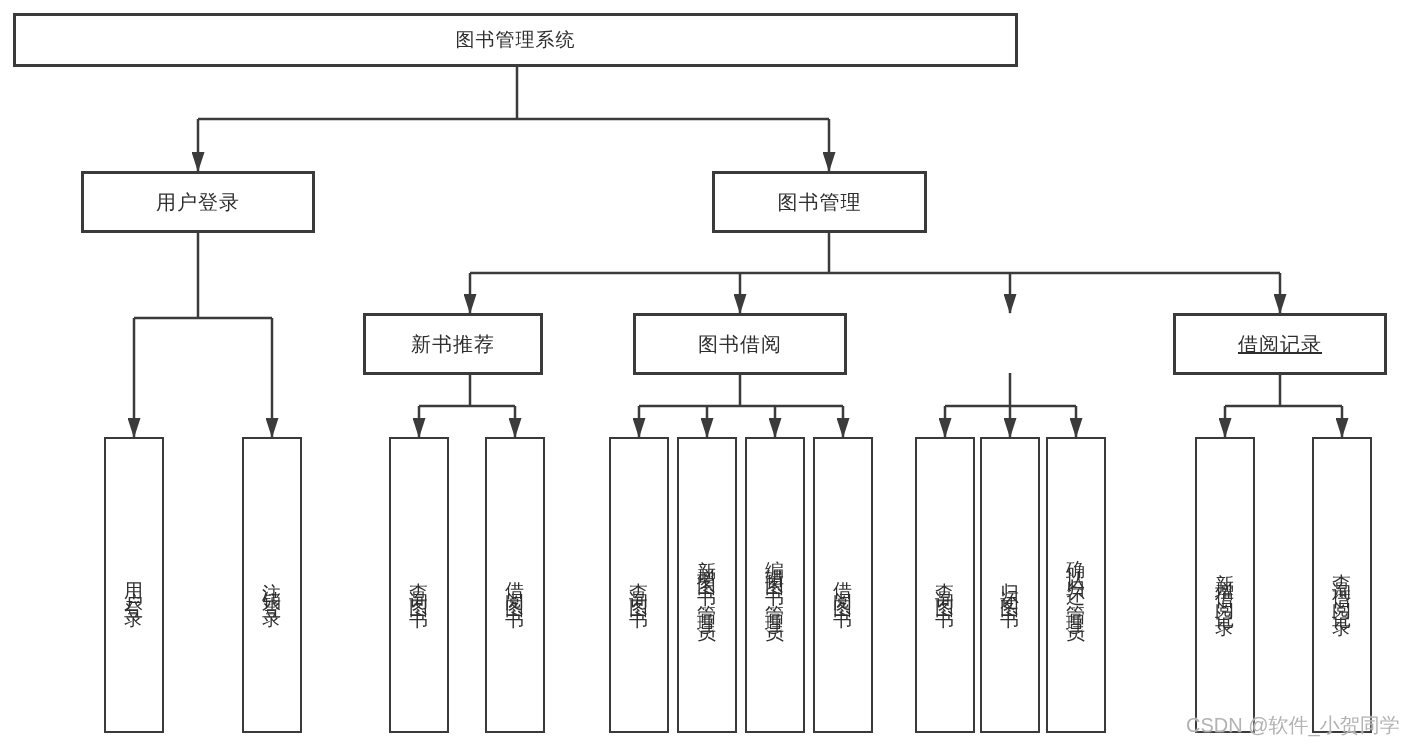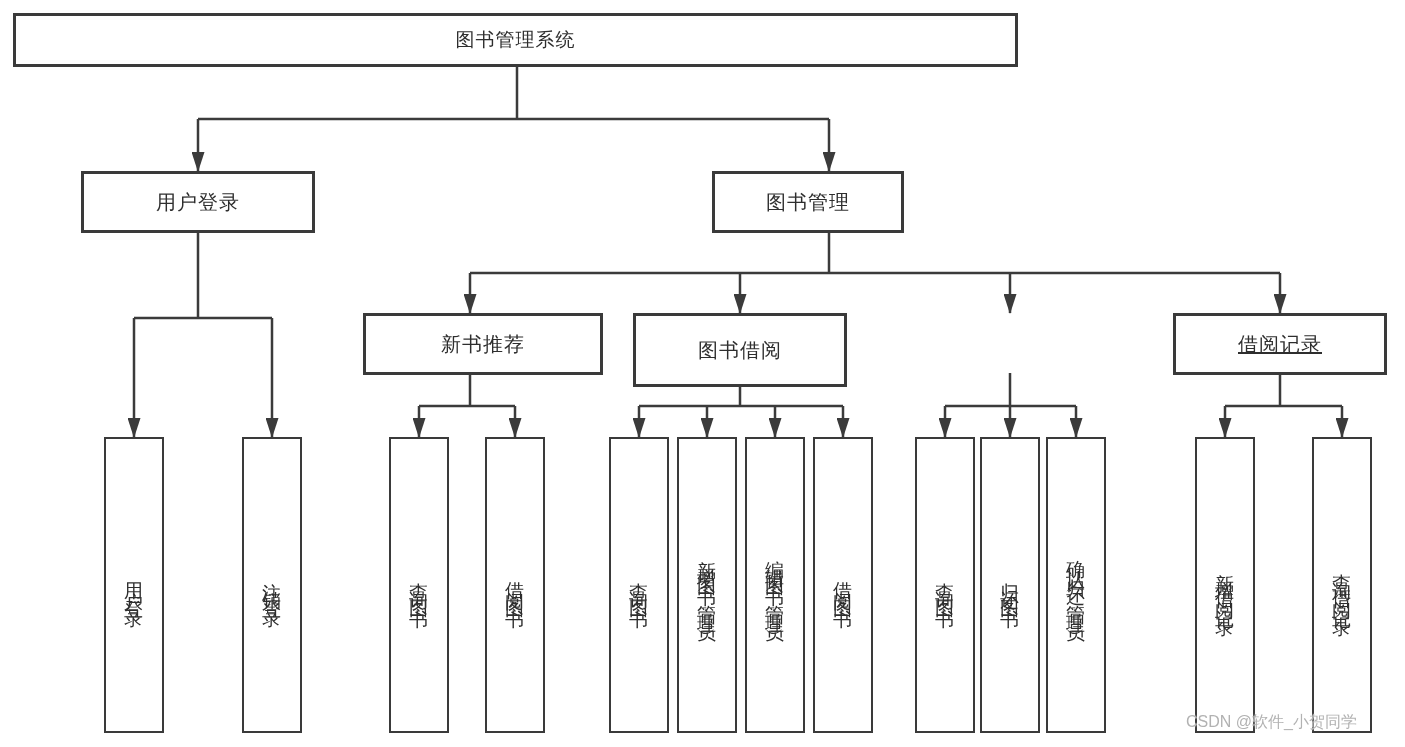--- a/index.html
+++ b/index.html
@@ -47,21 +47,21 @@
     text-orientation: mixed;
     font-size: 19px;
     letter-spacing: 9px;
     line-height: 1;
   }
   .watermark {
     position: absolute;
     left: 1186px;
     top: 712px;
     z-index: 5;
-    font-size: 16px;
+    font-size: 20px;
     color: #b2b2b2;
     white-space: nowrap;
     text-shadow: 0 0 2px #ffffff;
   }
 </style>
 </head>
 <body>
 
 <div class="canvas">
 
@@ -104,24 +104,24 @@
 
       <path d="M1280 373 V406 M1225 406 H1342"></path>
       <line x1="1225" y1="406" x2="1225" y2="437" marker-end="url(#arrow)"></line>
       <line x1="1342" y1="406" x2="1342" y2="437" marker-end="url(#arrow)"></line>
     </g>
   </svg>
 
   <div class="node hnode root" style="left:13px; top:13px; width:1005px; height:54px;">图书管理系统</div>
 
   <div class="node hnode" style="left:81px; top:171px; width:234px; height:62px;">用户登录</div>
-  <div class="node hnode" style="left:712px; top:171px; width:192px; height:62px;">图书管理</div>
+  <div class="node hnode" style="left:712px; top:171px; width:215px; height:62px;">图书管理</div>
 
-  <div class="node hnode" style="left:363px; top:313px; width:240px; height:62px;">新书推荐</div>
-  <div class="node hnode" style="left:633px; top:313px; width:214px; height:74px;">图书借阅</div>
+  <div class="node hnode" style="left:363px; top:313px; width:180px; height:62px;">新书推荐</div>
+  <div class="node hnode" style="left:633px; top:313px; width:214px; height:62px;">图书借阅</div>
   <div class="node hnode" style="left:1173px; top:313px; width:214px; height:62px;text-decoration:underline;">借阅记录</div>
 
   <div class="node vnode" style="left:104px;">
     <span>用户登录</span>
   </div>
   <div class="node vnode" style="left:242px;">
     <span>注销登录</span>
   </div>
   <div class="node vnode" style="left:389px;">
     <span>查询图书</span>

